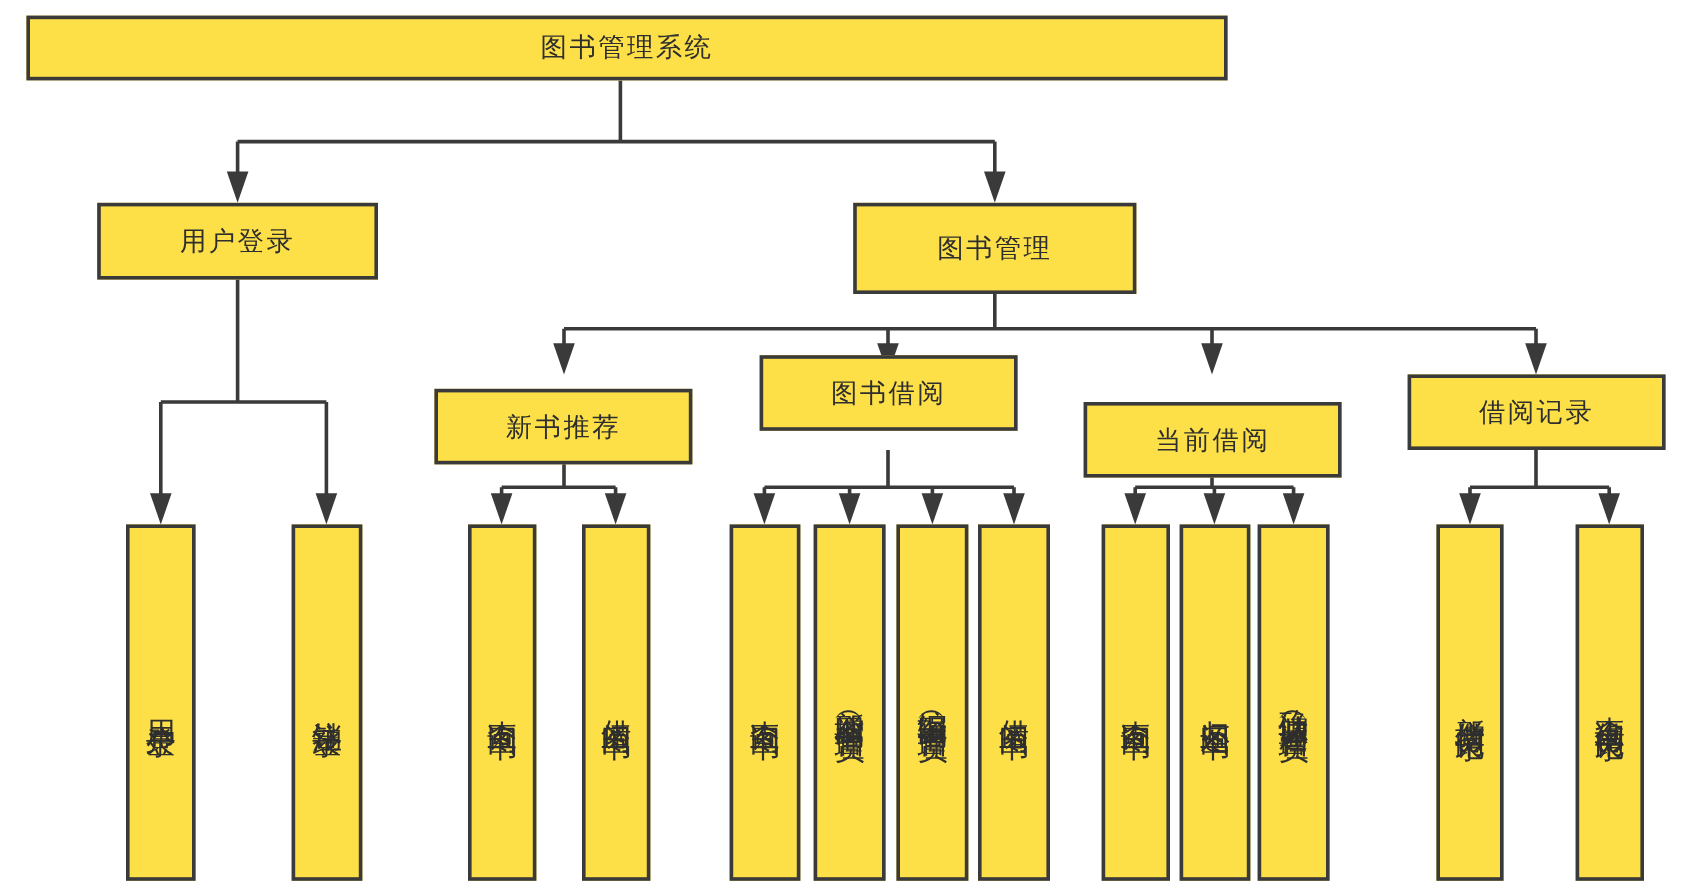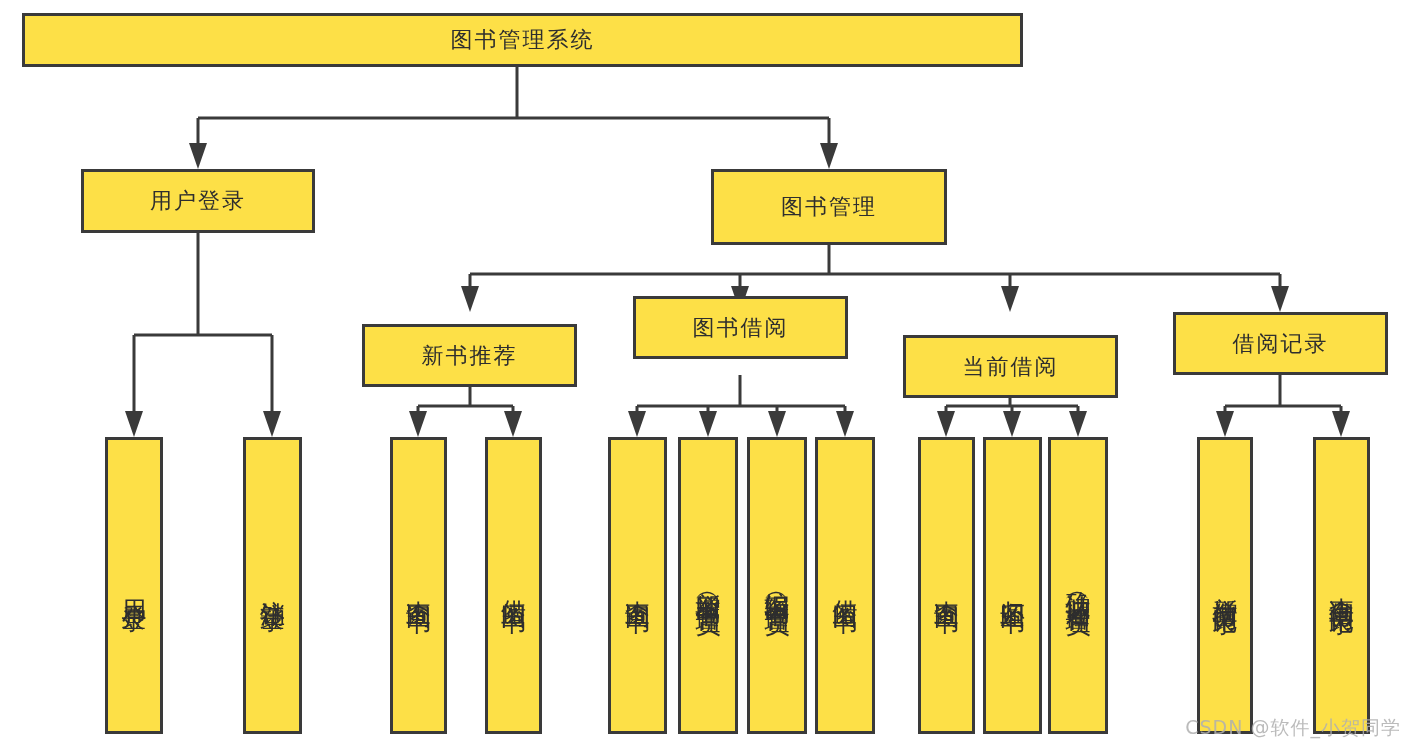--- a/index.html
+++ b/index.html
@@ -124,15 +124,14 @@
   <div class="node v" style="left:747px; top:437px; width:60px; height:297px;">编辑图书（管理员）</div>
   <div class="node v" style="left:815px; top:437px; width:60px; height:297px;">借阅图书</div>
 
   <div class="node v" style="left:918px; top:437px; width:57px; height:297px;">查询图书</div>
   <div class="node v" style="left:983px; top:437px; width:59px; height:297px;">归还图书</div>
   <div class="node v" style="left:1048px; top:437px; width:60px; height:297px;">确认归还（管理员）</div>
 
   <div class="node v" style="left:1197px; top:437px; width:56px; height:297px;">新增借阅记录</div>
   <div class="node v" style="left:1313px; top:437px; width:57px; height:297px;">查询借阅记录</div>
 
-  <div id="watermark">CSDN @软件_小贺同学</div>
 
 </div>
 
 </body></html>

